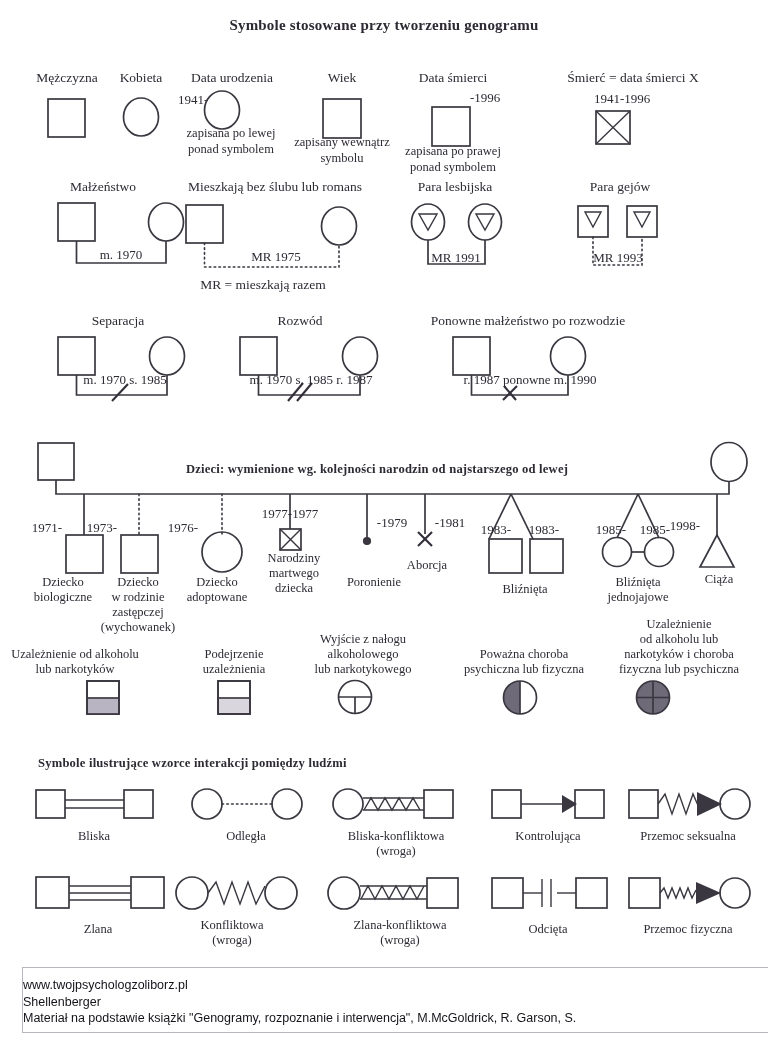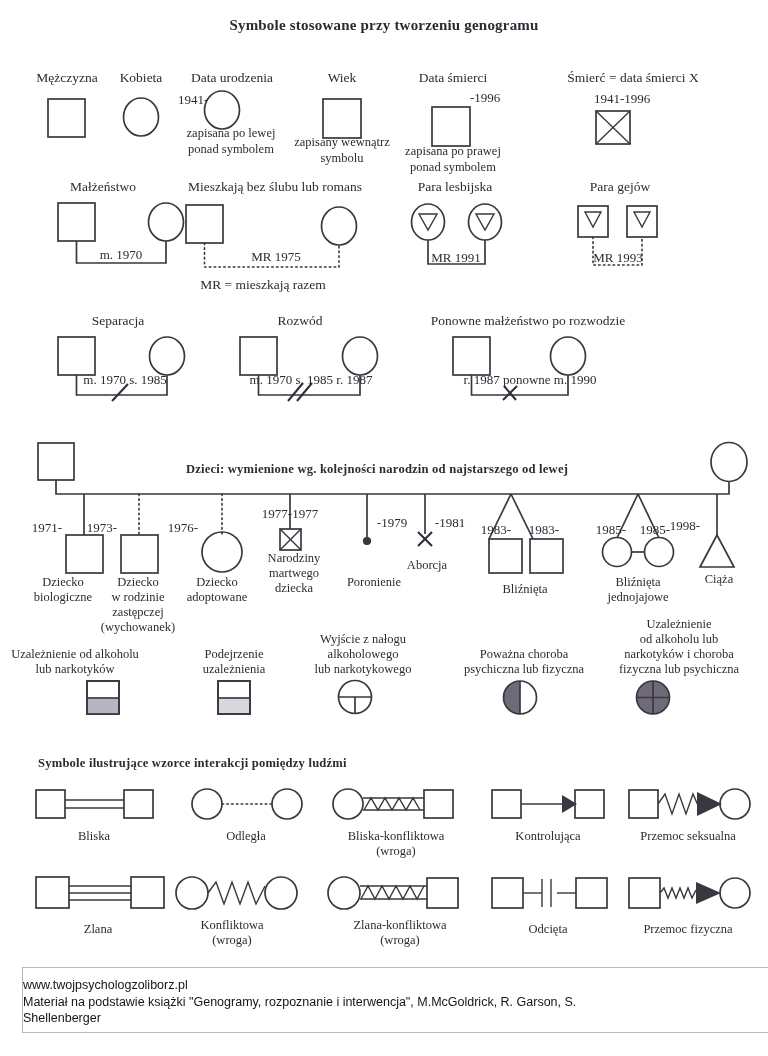--- a/index.html
+++ b/index.html
@@ -373,17 +373,17 @@
       <circle class="stroke" cx="735" cy="893" r="15"></circle>
       <polyline class="stroke-thin" points="660,893 664,888 668,898 672,888 676,898 680,888 684,898 688,888 692,898 696,890"></polyline>
       <path class="solidfill" d="M696 882 L721 893 L696 904 Z"></path>
     </g>
     <text class="lbl-s" x="688" y="930" text-anchor="middle">Przemoc fizyczna</text>
 
   </svg>
 
   <div id="footbox">
     <div class="foot">www.twojpsychologzoliborz.pl</div>
+    <div class="foot">Shellenberger</div>
     <div class="foot">Materiał na podstawie książki "Genogramy, rozpoznanie i interwencja", M.McGoldrick, R. Garson, S.</div>
-    <div class="foot">Shellenberger</div>
   </div>
 
 </div>
 
 </body></html>

